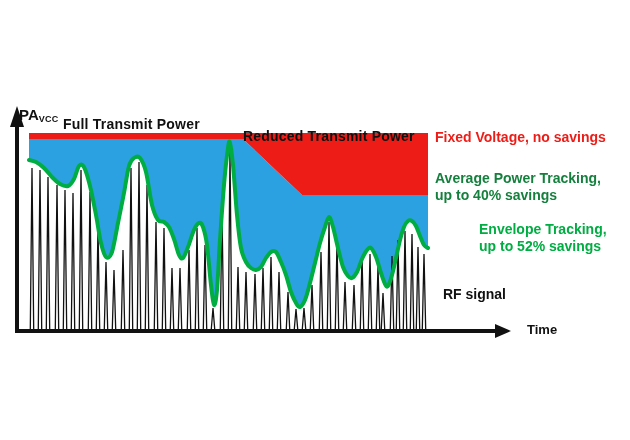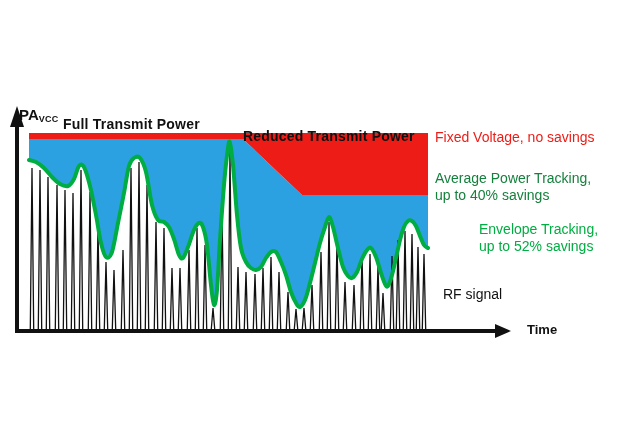--- a/index.html
+++ b/index.html
@@ -2,21 +2,21 @@
 <html><head>
 <meta charset="utf-8">
 <style>
   html,body{margin:0;padding:0;background:#fff;}
   #stage{
     position:relative;width:630px;height:440px;background:#ffffff;overflow:hidden;
     font-family:"Liberation Sans",sans-serif;
   }
   .lbl{position:absolute;font-weight:bold;color:#111;white-space:nowrap;}
   .phase{font-size:14px;letter-spacing:0.2px;}
-  .legend-block{position:absolute;left:435px;font-size:14px;font-weight:normal;line-height:17px;white-space:nowrap;}
+  .legend-block{position:absolute;left:435px;font-size:14px;font-weight:bold;line-height:17px;white-space:nowrap;}
   .pa-label{left:19px;top:106px;font-size:15px;}
   .pa-sub{font-size:9px;vertical-align:-2px;letter-spacing:0.2px;}
   .time-label{left:527px;top:322px;font-size:13px;}
   svg{position:absolute;left:0;top:0;}
 </style>
 </head>
 <body>
 
 <div id="stage">
 

